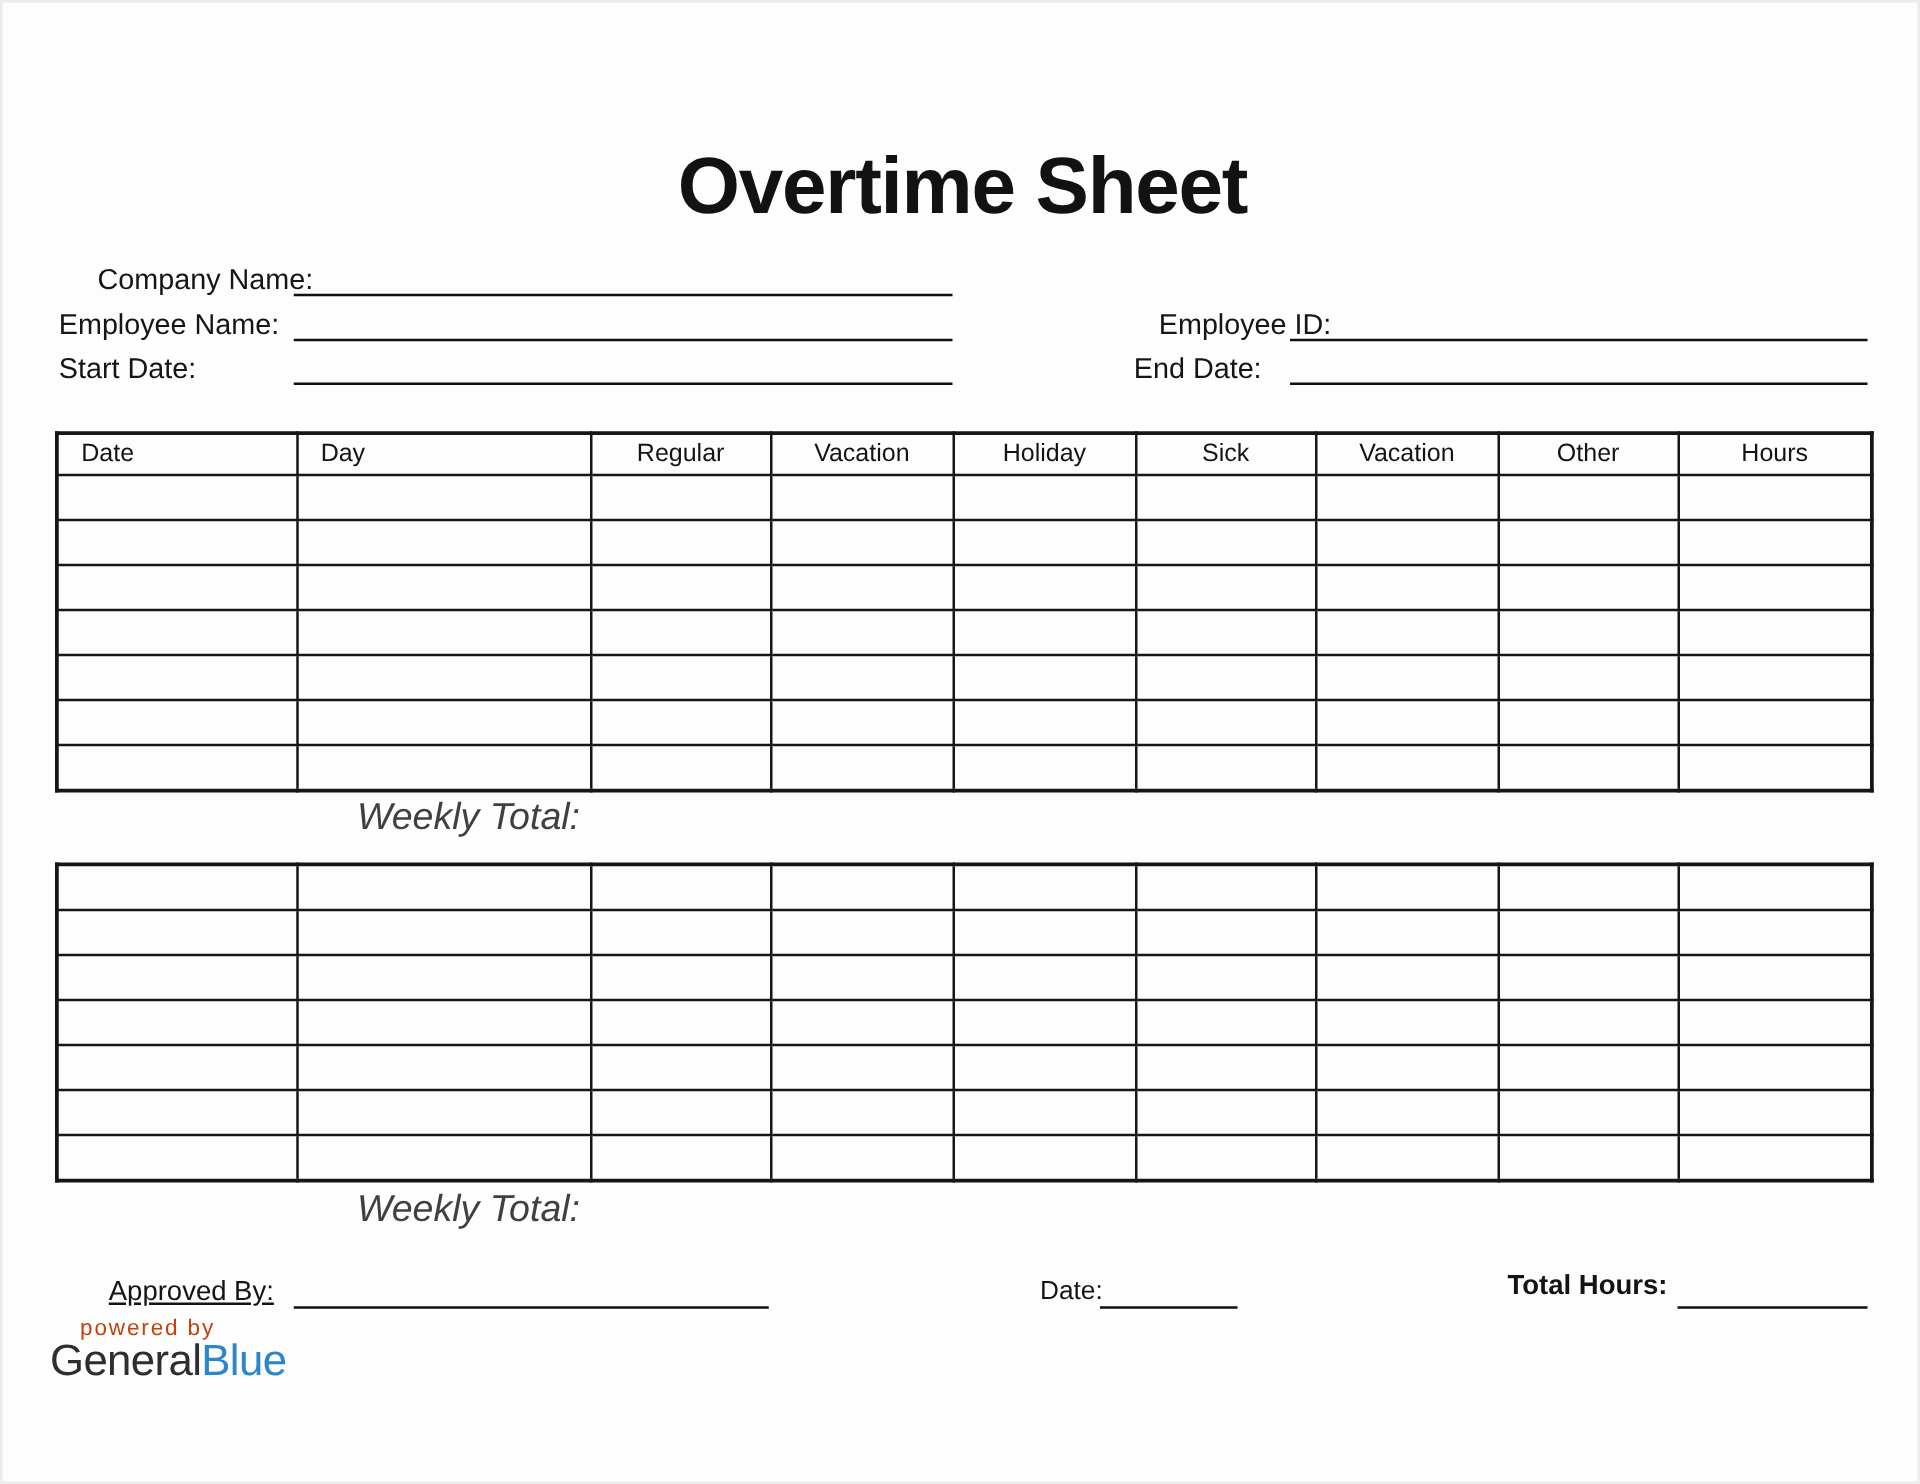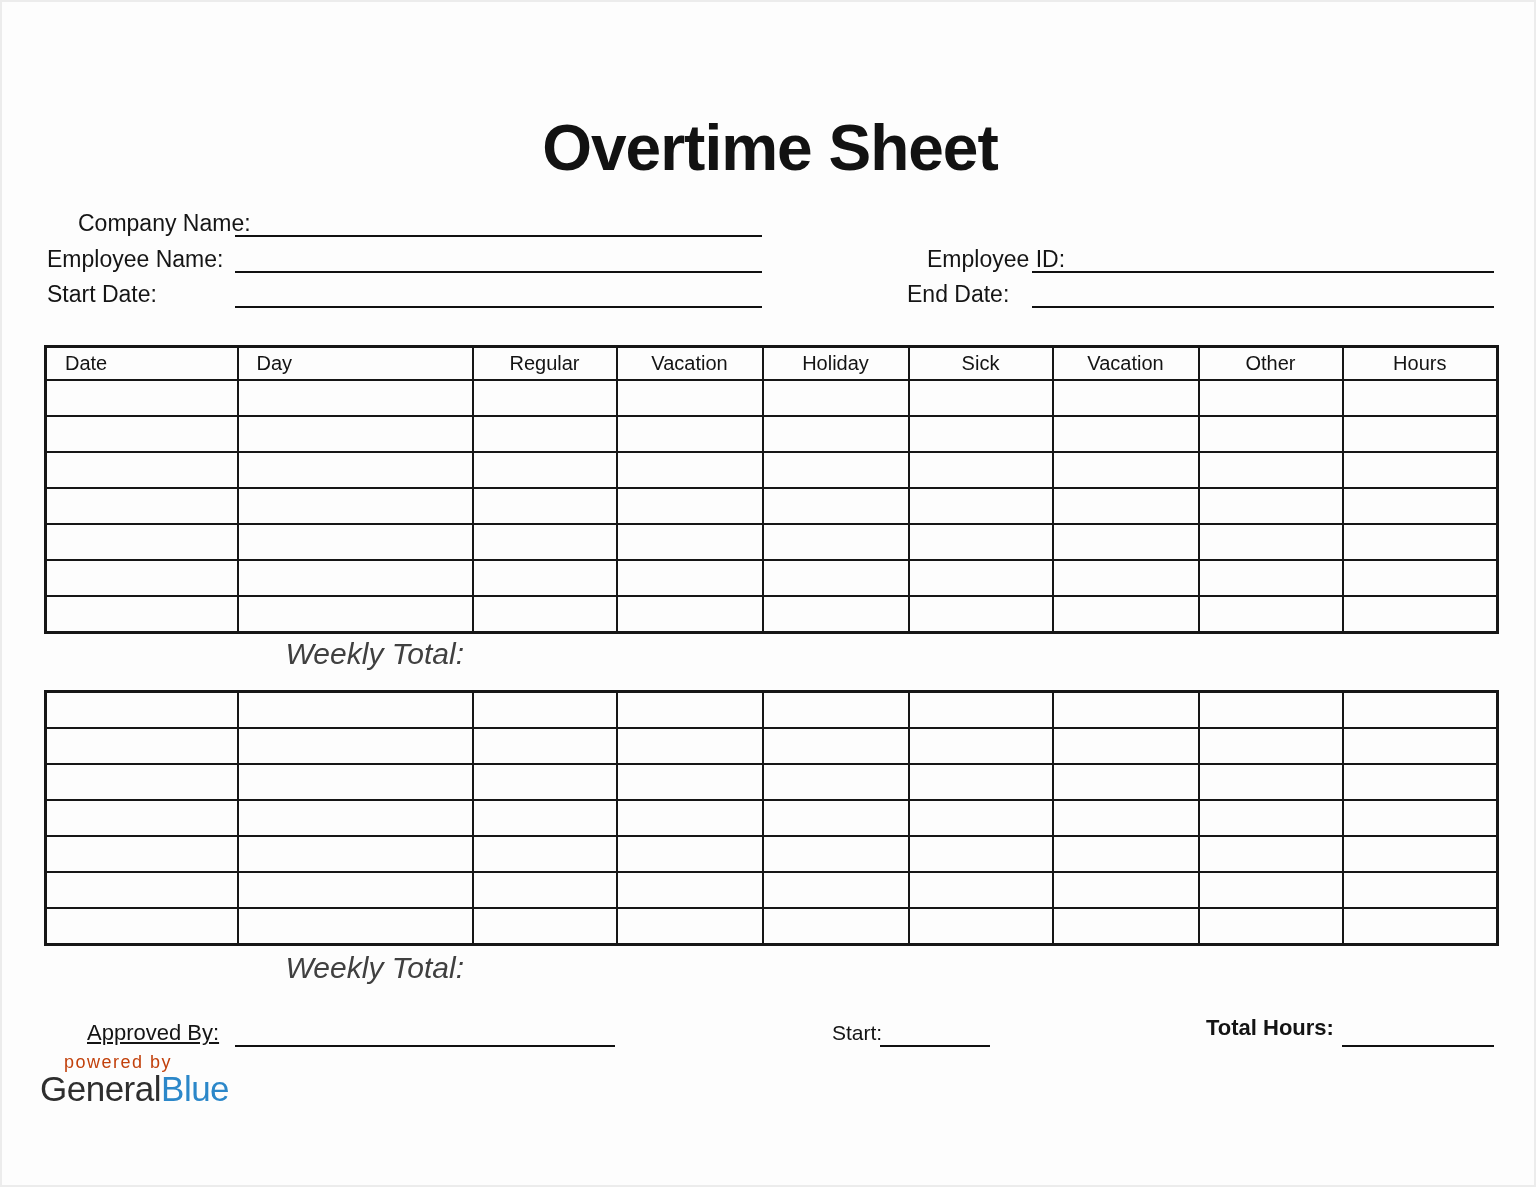--- a/index.html
+++ b/index.html
@@ -334,21 +334,21 @@
     </tbody>
   </table>
 
 <div class="weekly-total" style="top:949px;">Weekly Total:</div>
 
 <div class="footer-label" style="left:85px; top:1018px;text-decoration:underline;">Approved By:</div>
 <div class="fill-line" style="left:233px; top:1021px; width:372px;">
   <span></span>
 </div>
 
-<div class="footer-label" style="left:830px; top:1019px; font-size:21px;">Start:</div>
+<div class="footer-label" style="left:830px; top:1019px; font-size:21px;">Date:</div>
 <div class="fill-line" style="left:878px; top:1021px; width:102px;">
   <span></span>
 </div>
 
 <div class="footer-label bold" style="left:1204px; top:1013px;">Total Hours:</div>
 <div class="fill-line" style="left:1340px; top:1021px; width:144px;">
   <span></span>
 </div>
 
 <div class="powered-by" style="color: #c2410c;">powered by</div>

